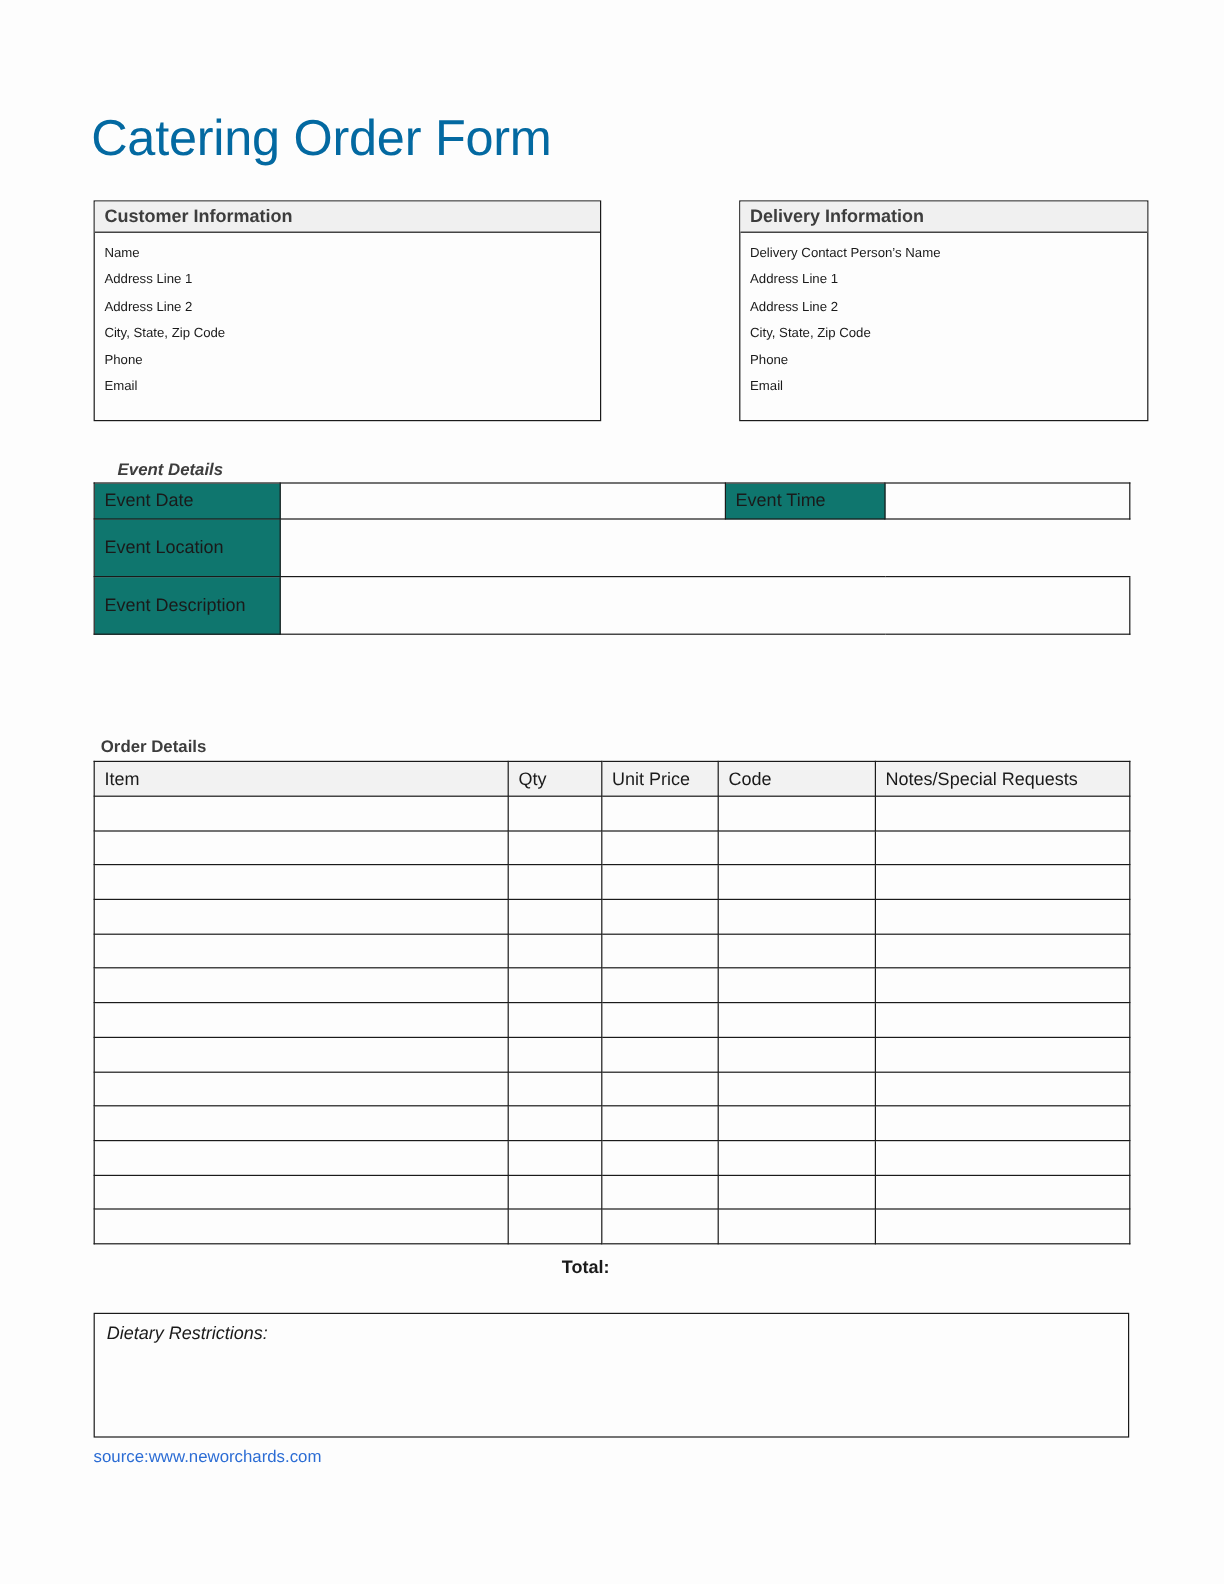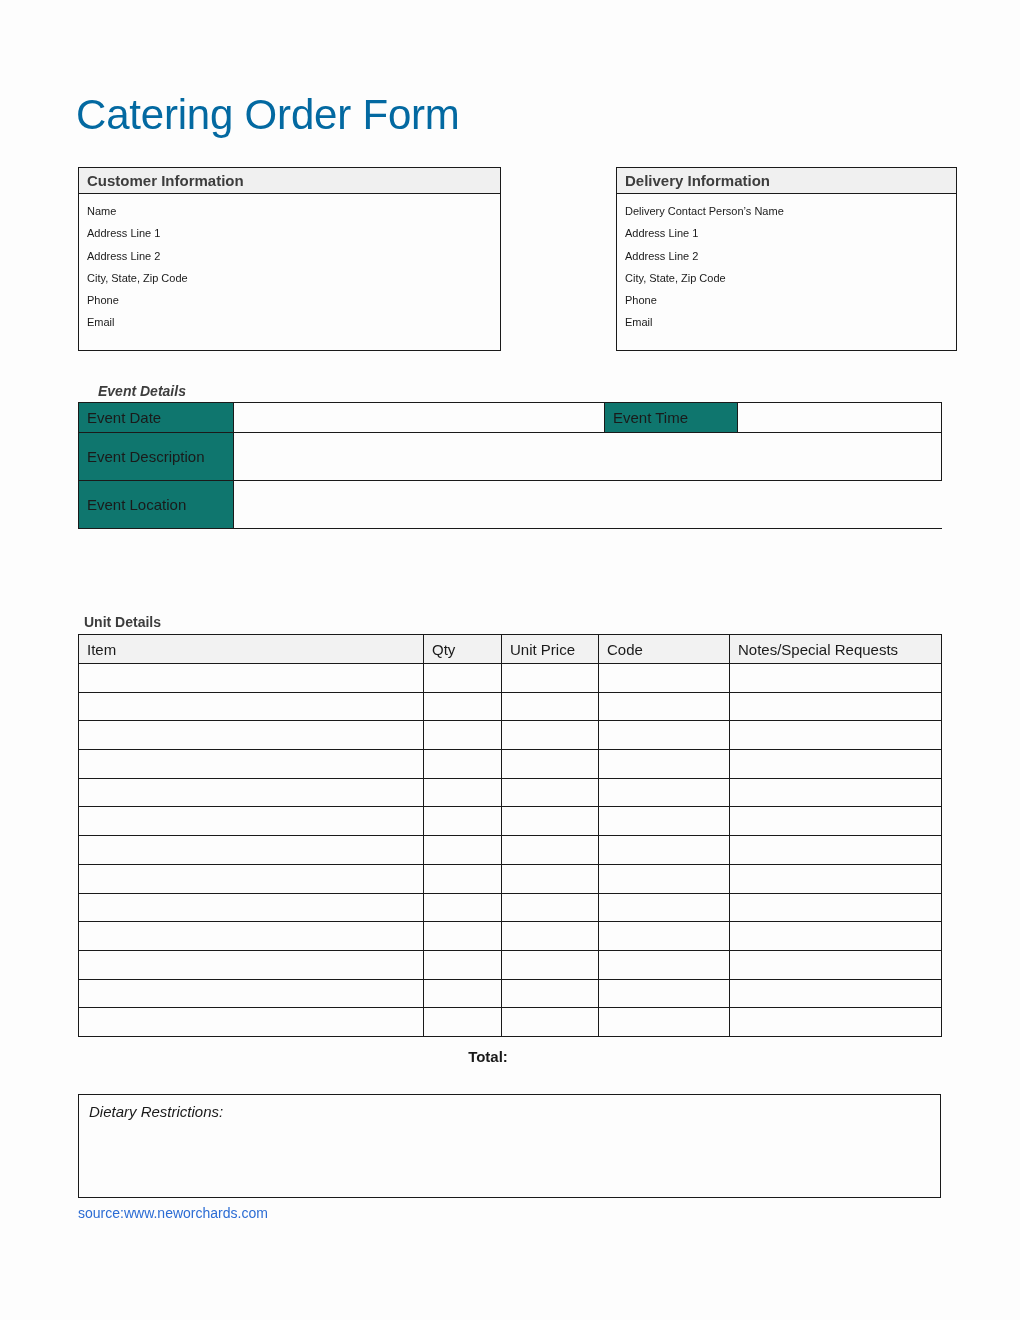--- a/index.html
+++ b/index.html
@@ -187,31 +187,31 @@
       <col style="width:204px">
     </colgroup>
     <tbody>
       <tr>
         <td class="lbl">Event Date</td>
         <td class="val"></td>
         <td class="lbl">Event Time</td>
         <td class="val"></td>
       </tr>
       <tr class="tall">
+        <td class="lbl">Event Location</td>
+        <td class="val no-right-border" colspan="3"></td>
+      </tr>
+      <tr class="tall">
         <td class="lbl">Event Description</td>
         <td class="val" colspan="3"></td>
       </tr>
-      <tr class="tall">
-        <td class="lbl">Event Location</td>
-        <td class="val no-right-border" colspan="3"></td>
-      </tr>
     </tbody>
   </table>
 
-  <div class="section-caption" id="order-caption">Unit Details</div>
+  <div class="section-caption" id="order-caption">Order Details</div>
 
   <table class="grid" id="order-table">
     <colgroup>
       <col style="width:345px">
       <col style="width:78px">
       <col style="width:97px">
       <col style="width:131px">
       <col style="width:212px">
     </colgroup>
     <thead>

